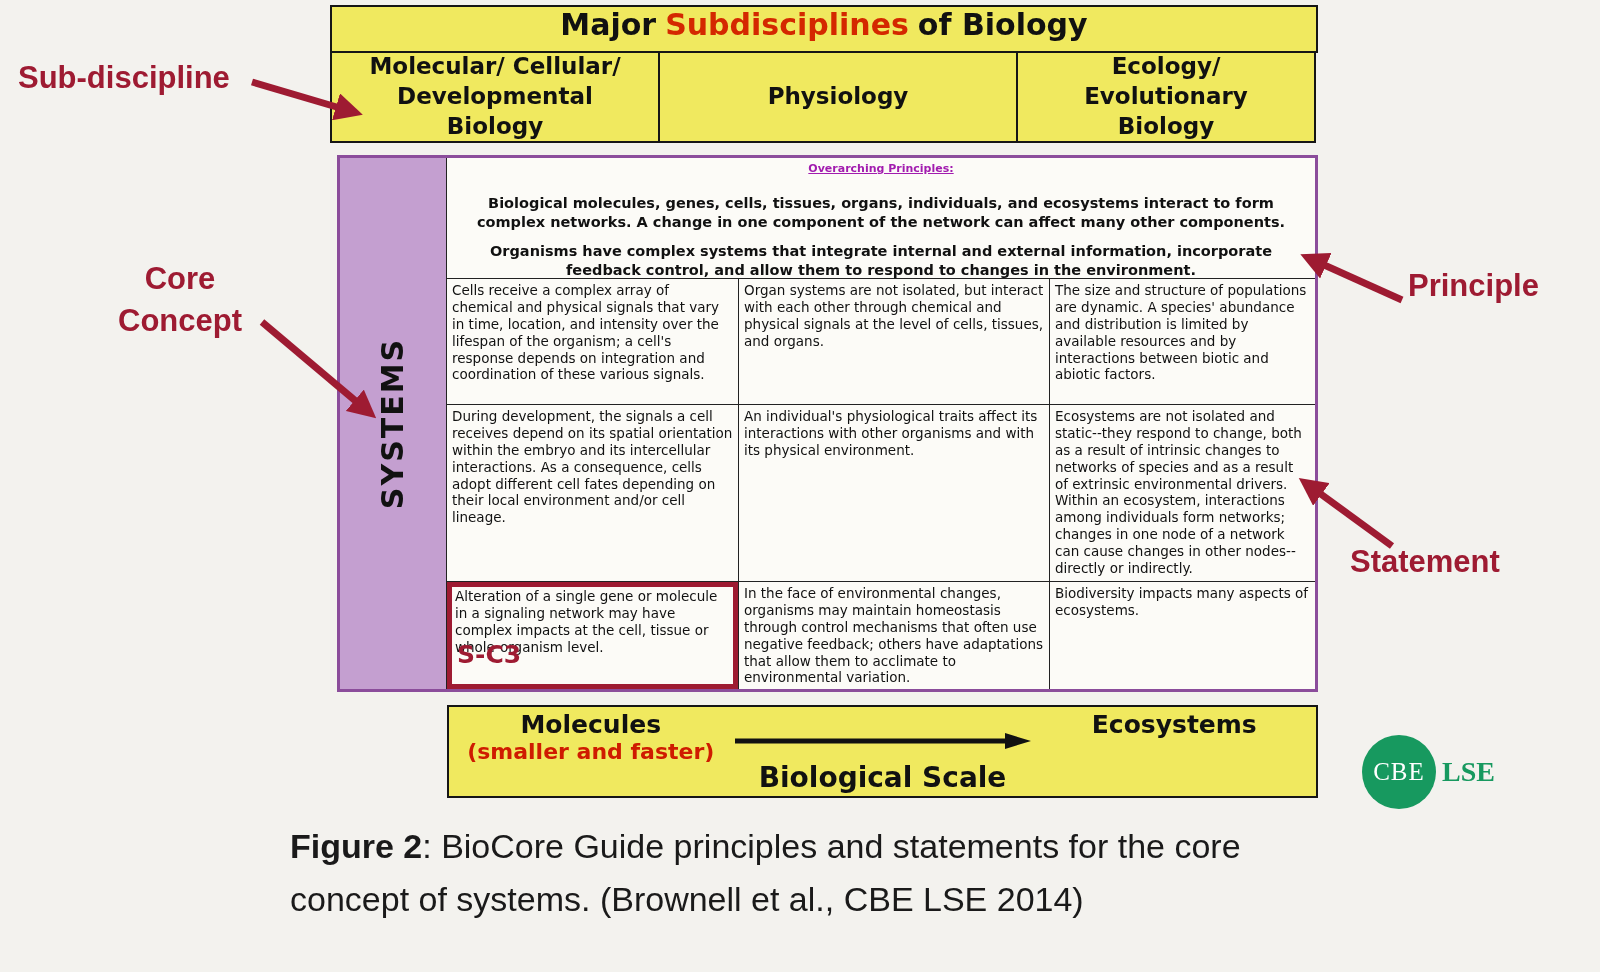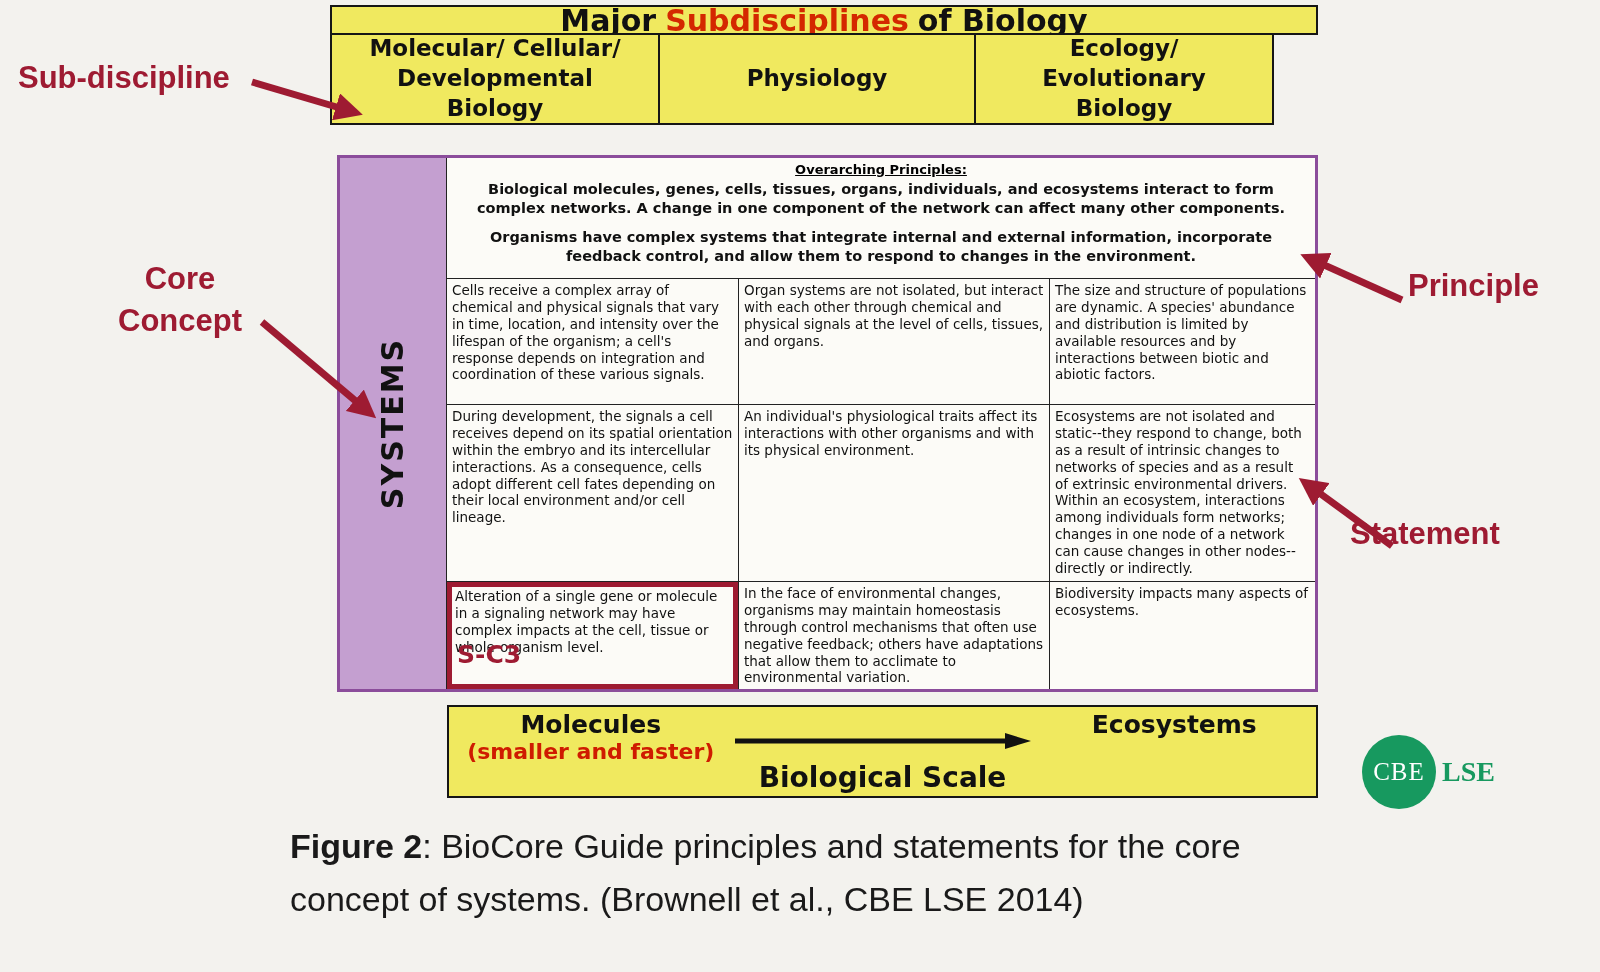--- a/index.html
+++ b/index.html
@@ -17,59 +17,59 @@
 
   .ann {
     position:absolute; z-index:6;
     font-family:"Liberation Sans", sans-serif;
     font-weight:bold; font-size:31px; color:#9e1b32;
     white-space:pre-line;
   }
   .ann-sub       { left:18px;  top:60px; }
   .ann-core      { left:100px; top:258px; width:160px; text-align:center; line-height:1.35; }
   .ann-principle { left:1408px; top:268px; }
-  .ann-statement { left:1350px; top:516px; }
+  .ann-statement { left:1350px; top:544px; }
 
   
   .hdr-table { position:absolute; left:330px; top:5px; width:988px; z-index:2; }
   .hdr-title {
-    height:30px; background:#f0e95f; border:2px solid #161616;
-    display:flex; align-items:center; justify-content:center;
+    height:48px; background:#f0e95f; border:2px solid #161616;
+    display:flex; justify-content:center;
     font-size:30px; font-weight:bold; color:#111;
   }
   .hdr-title .t-seg + .t-seg { margin-left:9px; }
   .hdr-title .red { color:#d42800; }
   .hdr-cols { display:flex; margin-top:-2px; }
   .hdr-col {
     height:92px; background:#f0e95f; border:2px solid #161616;
     display:flex; align-items:center; justify-content:center; text-align:center;
     font-size:23px; font-weight:bold; color:#111; line-height:1.3;
     white-space:pre-line;
   }
   .hdr-col + .hdr-col { margin-left:-2px; }
   .hc1 { width:330px; }
-  .hc2 { width:318px; }
+  .hc2 { width:360px; }
   .hc3 { width:300px; }
 
   
   .main-table {
     position:absolute; left:337px; top:155px; width:981px; height:537px;
     border:3px solid #8b4d9b; background:#fcfbf7; display:flex; z-index:2;
   }
   .sidebar {
     width:106px; background:#c49fd0; display:flex; align-items:center; justify-content:center;
   }
   .sidebar .vert {
     transform:rotate(-90deg); white-space:nowrap;
     font-size:30px; font-weight:bold; letter-spacing:2px; color:#111;
   }
   .content { flex:1; display:flex; flex-direction:column; border-left:1px solid #222; }
   .principles { height:120px; padding:4px 16px 2px 16px; text-align:center; background:#fcfbf7; }
   .p-head {
-    font-size:13px; font-weight:bold; text-decoration:underline; margin-bottom:3px; color:#000000;
+    font-size:11px; font-weight:bold; text-decoration:underline; margin-bottom:19px; color:#a21caf;
   }
   .p-par { font-size:14.5px; font-weight:bold; line-height:1.28; color:#111; margin-bottom:11px; }
 
   .grid {
     flex:1; display:grid;
     grid-template-columns:292px 311px 1fr;
     grid-template-rows:126px 177px 1fr;
   }
   .cell {
     border-top:1px solid #222; border-right:1px solid #222;

